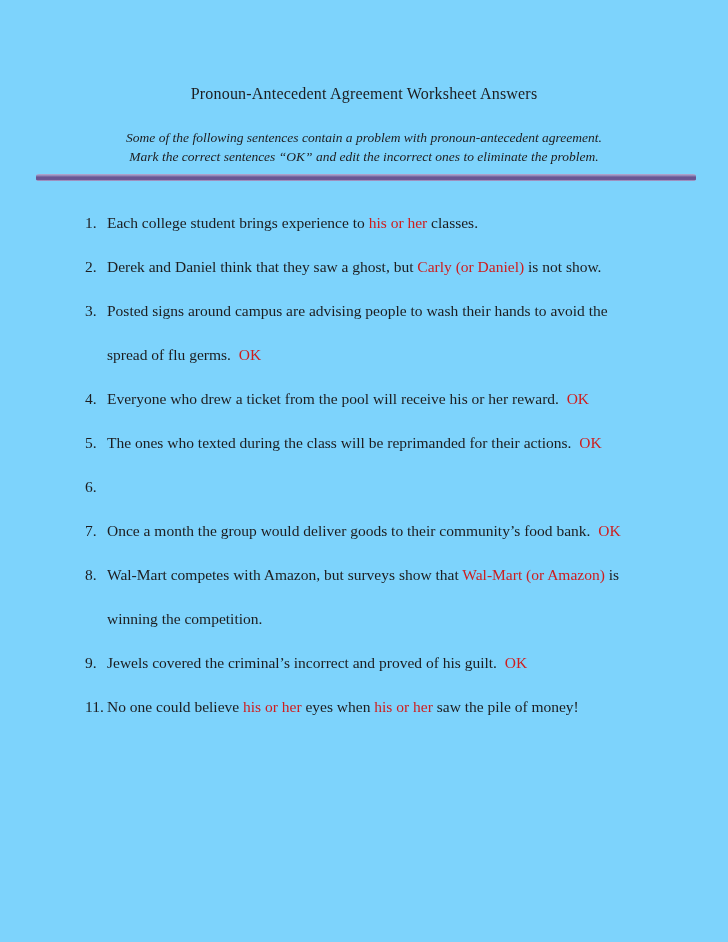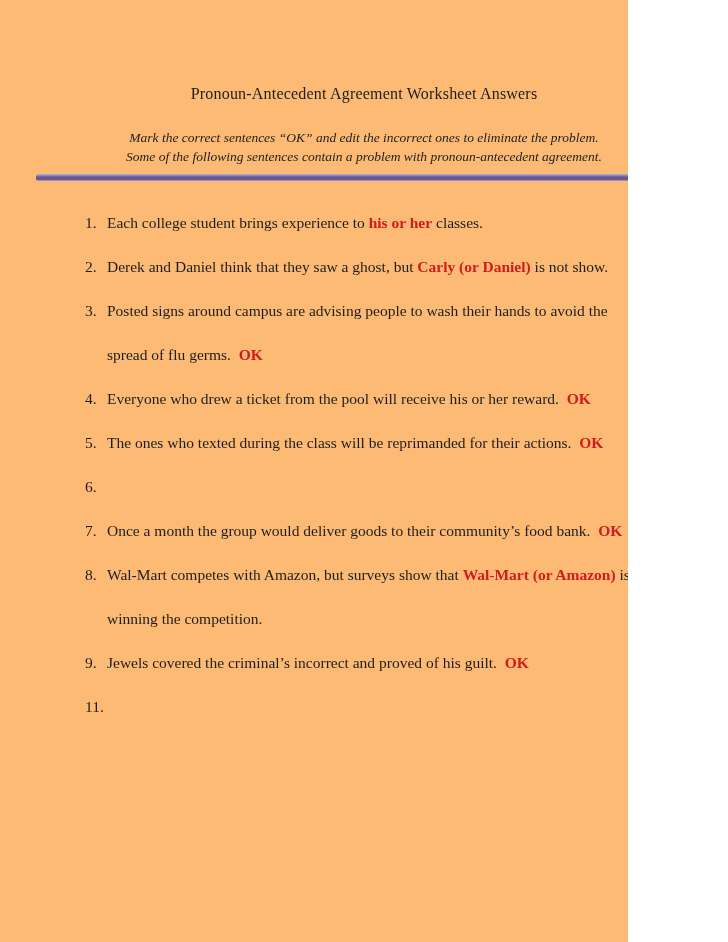--- a/index.html
+++ b/index.html
@@ -2,23 +2,23 @@
 <html><head>
 <meta charset="utf-8">
 <style>
   html, body {
     margin: 0;
     padding: 0;
     background: #ffffff;
   }
   .page {
     position: relative;
-    width: 628px;
+    width: 728px;
     height: 942px;
-    background: #fdba74;
+    background: #7dd3fc;
     font-family: "Liberation Serif", "DejaVu Serif", serif;
     color: var(--text, #1d1d1f);
     overflow: hidden;
   }
   .title {
     position: absolute;
     top: 84px;
     left: 0;
     width: 728px;
     margin: 0;
@@ -72,33 +72,33 @@
   .num {
     flex: 0 0 22px;
   }
   .txt {
     flex: 0 1 auto;
     max-width: 620px;
     white-space: pre-wrap;
   }
   .red {
     color: var(--answer-red, #cf1d1d);
-    font-weight: bold;
+    font-weight: normal;
   }
 </style>
 </head>
 <body>
 
 <div class="page" style="--text: #1d1d1f; --answer-red: #cf1d1d; --divider-mid: #685694; --divider-edge: #9488b8; --divider-light: #b7abd4;">
 
   <h1 class="title">Pronoun-Antecedent Agreement Worksheet Answers</h1>
 
   <div class="instructions">
+    <div>Some of the following sentences contain a problem with pronoun-antecedent agreement.</div>
     <div>Mark the correct sentences “OK” and edit the incorrect ones to eliminate the problem.</div>
-    <div>Some of the following sentences contain a problem with pronoun-antecedent agreement.</div>
   </div>
 
   <div class="divider"></div>
 
   <ol class="items" id="worksheet-list">
       <li class="item">
         <span class="num">1.</span>
         <span class="txt"><span>Each college student brings experience to </span><span class="red">his or her</span><span> classes.</span></span>
       </li>
       <li class="item">
@@ -129,16 +129,17 @@
         <span class="num">8.</span>
         <span class="txt"><span>Wal-Mart competes with Amazon, but surveys show that </span><span class="red">Wal-Mart (or Amazon)</span><span> is
 winning the competition.</span></span>
       </li>
       <li class="item">
         <span class="num">9.</span>
         <span class="txt"><span>Jewels covered the criminal’s incorrect and proved of his guilt.  </span><span class="red">OK</span></span>
       </li>
       <li class="item">
         <span class="num">11.</span>
+        <span class="txt"><span>No one could believe </span><span class="red">his or her</span><span> eyes when </span><span class="red">his or her</span><span> saw the pile of money!</span></span>
       </li>
     </ol>
 
 </div>
 
 </body></html>

